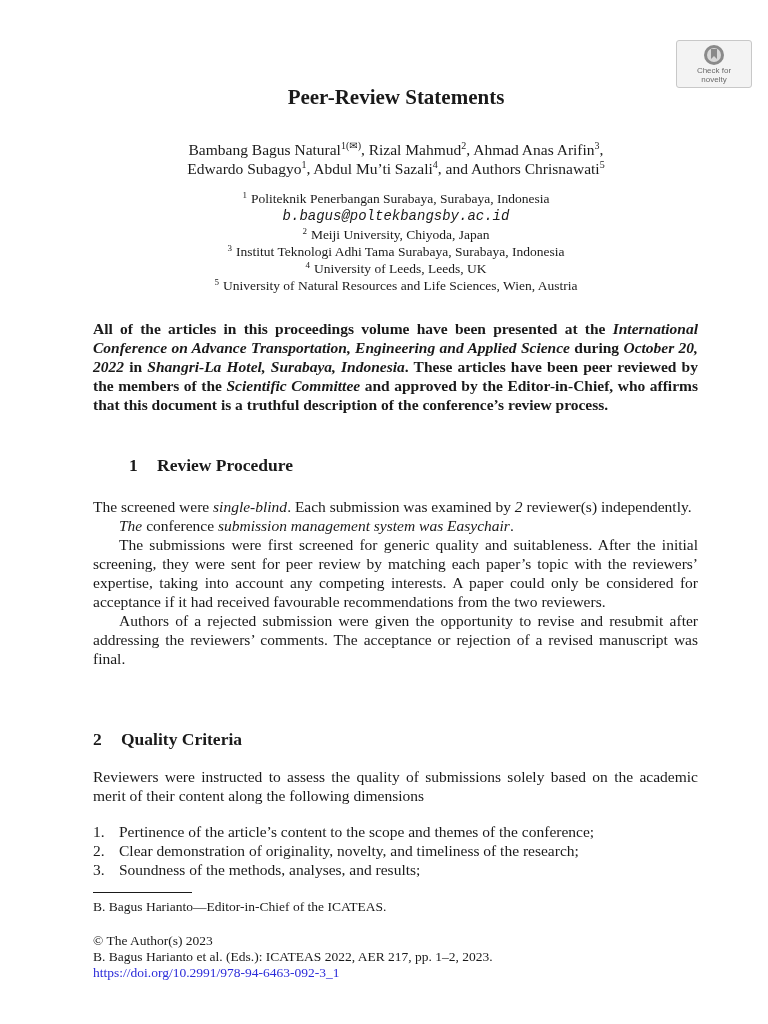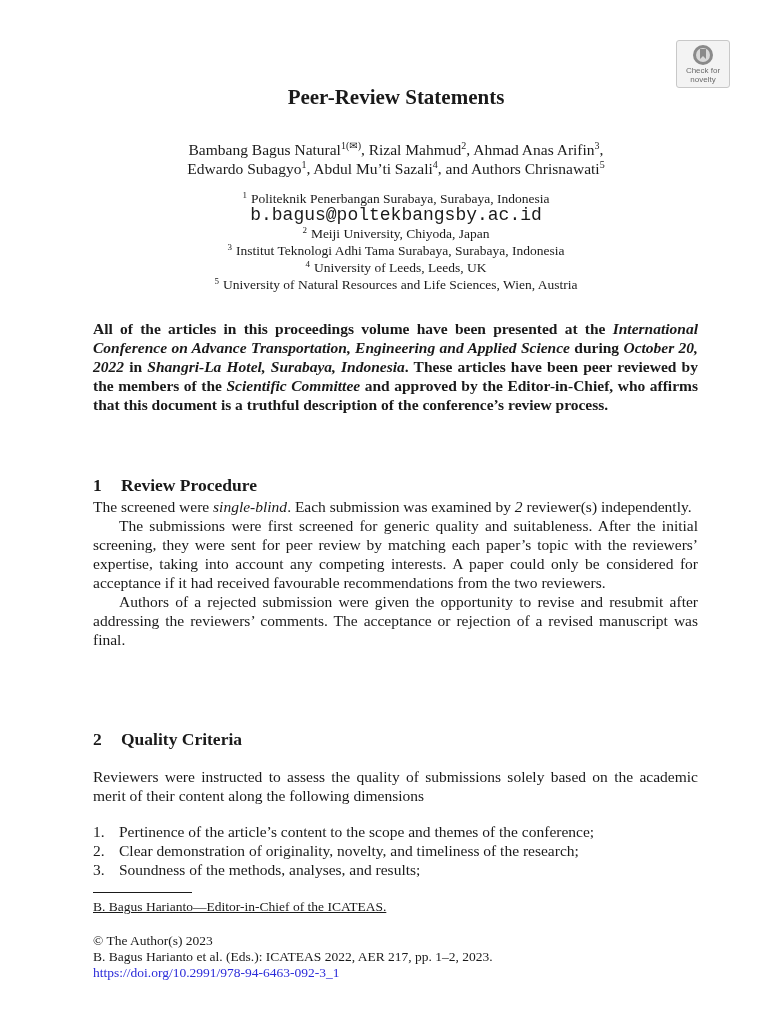--- a/index.html
+++ b/index.html
@@ -3,21 +3,21 @@
 <meta charset="utf-8">
 <style>
   html, body { margin: 0; padding: 0; background: #ffffff; }
   body {
     width: 768px; height: 1024px; position: relative; overflow: hidden;
     font-family: "Liberation Serif", "DejaVu Serif", serif;
     color: #1a1a1a;
   }
   .abs { position: absolute; }
   .badge {
-    left: 676px; top: 40px; width: 54px; height: 48px;
+    left: 676px; top: 40px; width: 76px; height: 48px;
     border: 1px solid #c8c8c8; border-radius: 3px; background: #f3f3f3;
     display: flex; flex-direction: column; align-items: center; justify-content: flex-start;
     box-sizing: border-box; padding-top: 3px;
   }
   .badge-icon { width: 22px; height: 22px; }
   .badge-text {
     font-family: "Liberation Sans", "DejaVu Sans", sans-serif;
     font-size: 8px; line-height: 8px; color: #6a6a6a; text-align: center; margin-top: 1px;
   }
   .title {
@@ -27,21 +27,21 @@
   .authors {
     left: 0; width: 792px; top: 140px; text-align: center;
     font-size: 15.5px; line-height: 19px;
   }
   .authors sup { font-size: 10px; vertical-align: 6px; line-height: 0; }
   .affils {
     left: 0; width: 792px; top: 190px; text-align: center;
     font-size: 13.5px; line-height: 17.3px;
   }
   .affils sup { font-size: 9px; vertical-align: 5px; line-height: 0; margin-right: 4px; }
-  .mono { font-family: "Liberation Mono", "DejaVu Sans Mono", monospace; font-size: 18px; }
+  .mono { font-family: "Liberation Mono", "DejaVu Sans Mono", monospace; font-size: 14px; font-style: italic; }
   .body-text {
     left: 93px; width: 605px; font-size: 15.5px; line-height: 19px; text-align: justify;
   }
   .body-text p { margin: 0; }
   .body-text p.indent { text-indent: 26px; }
   .heading {
     left: 93px; font-size: 17.5px; font-weight: bold; line-height: 22px;
   }
   .heading .num { display: inline-block; width: 28px; }
   .list { left: 93px; width: 605px; font-size: 15.5px; line-height: 19px; }
@@ -81,26 +81,27 @@
   <div><sup>2</sup><span>Meiji University, Chiyoda, Japan</span></div>
   <div><sup>3</sup><span>Institut Teknologi Adhi Tama Surabaya, Surabaya, Indonesia</span></div>
   <div><sup>4</sup><span>University of Leeds, Leeds, UK</span></div>
   <div><sup>5</sup><span>University of Natural Resources and Life Sciences, Wien, Austria</span></div>
 </div>
 
 <div class="abs body-text" style="top:319px;font-weight:bold;">
   <p><span>All of the articles in this proceedings volume have been presented at the </span><i>International Conference on Advance Transportation, Engineering and Applied Science</i><span> during </span><i>October 20, 2022</i><span> in </span><i>Shangri-La Hotel, Surabaya, Indonesia</i><span>. These articles have been peer reviewed by the members of the </span><i>Scientific Committee</i><span> and approved by the Editor-in-Chief, who affirms that this document is a truthful description of the conference’s review process.</span></p>
 </div>
 
-<div class="abs heading" style="top:474px;">
+<div class="abs heading" style="top:454px;margin-left:36px;">
   <span class="num">1</span><span>Review Procedure</span>
 </div>
 
 <div class="abs body-text" style="top:497px;">
   <p><span>The screened were </span><i>single-blind</i><span>. Each submission was examined by </span><i>2</i><span> reviewer(s) independently.</span></p>
+  <p class="indent"><i>The</i><span> conference </span><i>submission management system was Easychair</i><span>.</span></p>
   <p class="indent">The submissions were first screened for generic quality and suitableness. After the initial screening, they were sent for peer review by matching each paper’s topic with the reviewers’ expertise, taking into account any competing interests. A paper could only be considered for acceptance if it had received favourable recommendations from the two reviewers.</p>
   <p class="indent">Authors of a rejected submission were given the opportunity to revise and resubmit after addressing the reviewers’ comments. The acceptance or rejection of a revised manuscript was final.</p>
 </div>
 
 <div class="abs heading" style="top:728px;">
   <span class="num">2</span><span>Quality Criteria</span>
 </div>
 
 <div class="abs body-text" style="top:767px;">
   <p>Reviewers were instructed to assess the quality of submissions solely based on the academic merit of their content along the following dimensions</p>
@@ -115,19 +116,19 @@
       <span class="n">2.</span>
       <span>Clear demonstration of originality, novelty, and timeliness of the research;</span>
     </div>
   <div class="li">
       <span class="n">3.</span>
       <span>Soundness of the methods, analyses, and results;</span>
     </div>
 </div>
 
 <div class="abs rule"></div>
-<div class="abs footnote" style="top:898px;text-decoration:underline;">B. Bagus Harianto—Editor-in-Chief of the ICATEAS.</div>
+<div class="abs footnote" style="top:898px;">B. Bagus Harianto—Editor-in-Chief of the ICATEAS.</div>
 
 <div class="abs footnote" style="top:932px;">© The Author(s) 2023</div>
 <div class="abs footnote" style="top:948px;">B. Bagus Harianto et al. (Eds.): ICATEAS 2022, AER 217, pp. 1–2, 2023.</div>
 <div class="abs footnote" style="top:964px;font-family:Liberation Serif, serif;">
   <a class="link" href="#">https://doi.org/10.2991/978-94-6463-092-3_1</a>
 </div>
 
 </body></html>

